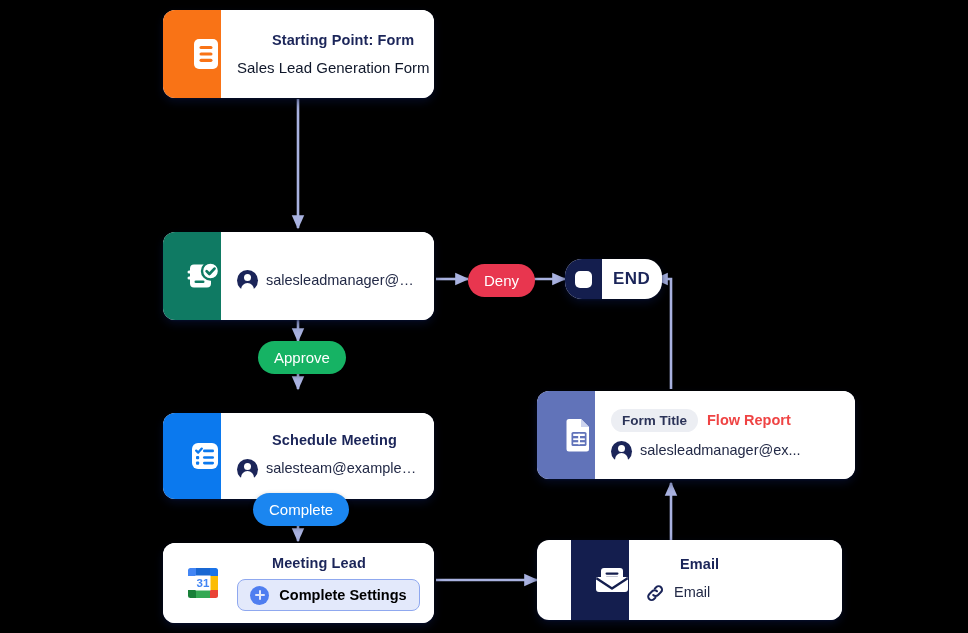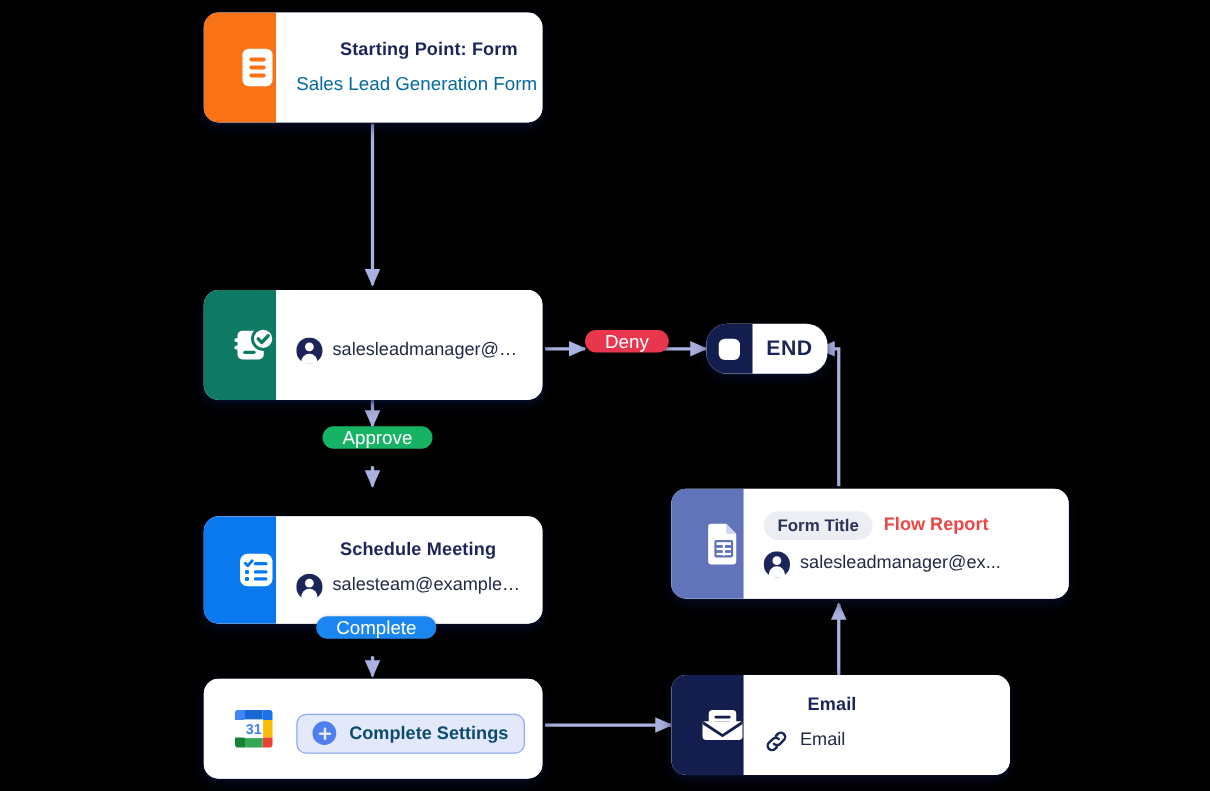--- a/index.html
+++ b/index.html
@@ -81,21 +81,21 @@
     overflow: hidden;
   }
   .node-sub-text {
     overflow: hidden;
     text-overflow: ellipsis;
     white-space: nowrap;
   }
   .plain-sub {
     margin-top: 9px;
     font-size: 15px;
-    color: #0369a1;
+    color: #0f172a;
     white-space: nowrap;
   }
 
   
   .ic-orange   { background: #f97316; }
   .ic-green    { background: #0f7a63; }
   .ic-blue     { background: #0b79ee; }
   .ic-white    { background: #ffffff; }
   .ic-navy     { background: #141e4e; }
   .ic-peri     { background: #6173b9; }
@@ -136,21 +136,21 @@
   .badge {
     position: absolute;
     display: flex;
     align-items: center;
     justify-content: flex-end;
     border-radius: 999px;
     color: #ffffff;
     font-size: 15px;
     font-weight: normal;
     padding: 0 16px;
-    height: 18px;
+    height: 33px;
     box-shadow: 0 2px 5px rgba(0,0,0,.35);
     white-space: nowrap;
   }
   .badge-deny     { background: #e8364f; }
   .badge-approve  { background: #16b364; }
   .badge-complete { background: #1b86f0; }
 
   
   #node-end {
     position: absolute;
@@ -211,21 +211,21 @@
   .settings-btn {
     margin-top: 7px;
     display: flex;
     align-items: center;
     justify-content: center;
     gap: 10px;
     height: 30px;
     border: 1.5px solid #8fa8ef;
     background: #e3e9fb;
     border-radius: 8px;
-    color: #0c4a6e;
+    color: #000000;
     font-size: 14.5px;
     font-weight: bold;
     white-space: nowrap;
     text-align: right;
   }
   .plus-circle {
     width: 19px;
     height: 19px;
     flex: 0 0 19px;
     border-radius: 50%;
@@ -352,28 +352,29 @@
         <path d="M25 25 h8 v5.5 a2.5 2.5 0 0 1 -2.5 2.5 H25 z" fill="#ea4335"></path>
         <path d="M11 25 h14 v8 H11 z" fill="#34a853"></path>
         <path d="M3 25 h8 v8 H5.5 A2.5 2.5 0 0 1 3 30.5 z" fill="#188038"></path>
         <path d="M3 5.5 A2.5 2.5 0 0 1 5.5 3 H11 v8 H3 z" fill="#4285f4"></path>
         <rect x="11" y="3" width="14" height="8" fill="#1967d2"></rect>
         <rect x="10.5" y="10.5" width="15" height="15" fill="#ffffff"></rect>
         <text x="18" y="22.4" text-anchor="middle" font-family="'Liberation Sans', sans-serif" font-size="11.5" font-weight="bold" fill="#4285f4">31</text>
       </svg>
     </div>
     <div class="node-body">
+      <div class="node-title">Meeting Lead</div>
       <div class="settings-btn">
         <span class="plus-circle"></span>
         <span>Complete Settings</span>
       </div>
     </div>
   </div>
 
-  <div class="node" id="node-email" style="left:537px; top:540px; width:271px; height:80px;">
+  <div class="node" id="node-email" style="left:537px; top:540px; width:271px; height:80px;padding-left:34px;">
     <div class="node-icon ic-navy">
       <svg width="34" height="30" viewBox="0 0 34 30" aria-hidden="true">
         <rect x="6" y="3" width="22" height="14" rx="3" fill="#ffffff"></rect>
         <rect x="10.5" y="7.5" width="13" height="2.2" rx="1.1" fill="#141e4e"></rect>
         <rect x="10.5" y="11.8" width="13" height="2.2" rx="1.1" fill="#141e4e"></rect>
         <path d="M3 12 h28 a2 2 0 0 1 2 2 v10 a3 3 0 0 1 -3 3 H4 a3 3 0 0 1 -3 -3 V14 a2 2 0 0 1 2 -2 z" fill="#ffffff"></path>
         <path d="M1.4 13.2 L17 23.5 L32.6 13.2" fill="none" stroke="#141e4e" stroke-width="2.3" stroke-linejoin="round"></path>
       </svg>
     </div>
     <div class="node-body">

